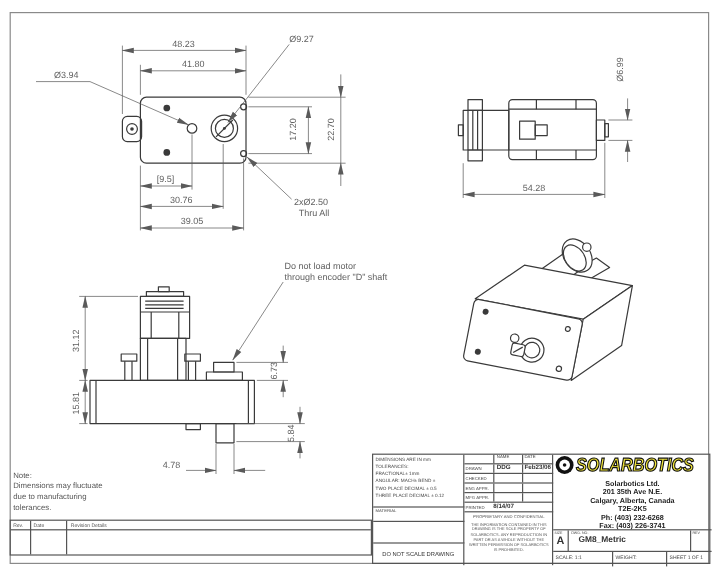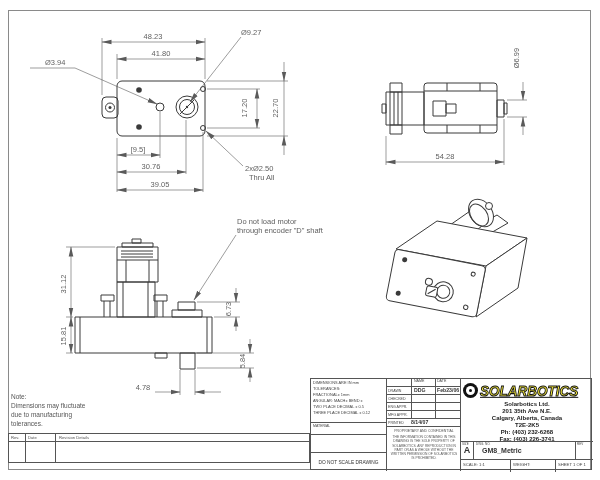--- a/index.html
+++ b/index.html
@@ -38,21 +38,21 @@
   .mrow{position:absolute;left:0;width:74px;height:8px;border-bottom:1px solid #555;font-size:3.6px;}
   .mrow .lab{position:absolute;left:1px;top:1.5px;width:23px;color:#444;}
   .mrow .nm {position:absolute;left:24px;top:0;width:24px;height:100%;border-left:1px solid #555;
              font-size:5.2px;font-weight:bold;padding-left:2px;white-space:nowrap;}
   .mrow .dt {position:absolute;left:48px;top:0;width:26px;height:100%;border-left:1px solid #555;
              font-size:5.2px;font-weight:bold;padding-left:1px;white-space:nowrap;}
   .prop{position:absolute;left:0;top:48px;width:74px;height:44px;padding:2px 3px;
         text-align:center;font-size:3.3px;line-height:1.25;color:#555;}
   .prop .pt{margin-bottom:2px;font-size:3.5px;}
   .right{left:150px;top:0;width:132px;height:92px;}
-  .logo-row{position:absolute;left:0;top:0;width:132px;height:20px;display:flex;align-items:flex-end;padding:1px 2px;text-decoration:underline;}
+  .logo-row{position:absolute;left:0;top:0;width:132px;height:20px;display:flex;align-items:flex-start;padding:1px 2px;}
   .gear{width:15px;height:15px;border-radius:50%;background:#111;position:relative;flex:0 0 auto;margin-right:2px;}
   .gear:before{content:"";position:absolute;left:3px;top:3px;width:9px;height:9px;border-radius:50%;background:#fff;}
   .gear:after{content:"";position:absolute;left:6px;top:6px;width:3px;height:3px;border-radius:50%;background:#111;}
   .logo-text{font-size:13.5px;font-weight:bold;font-style:italic;letter-spacing:0px;
              color:#f5e93a;-webkit-text-stroke:0.9px #111;transform:scaleY(1.15);white-space:nowrap;}
   .addr{position:absolute;left:0;top:20px;width:132px;height:42px;text-align:center;
         font-size:6px;font-weight:bold;line-height:1.18;color:#222;padding-top:2px;}
   .botgrid{position:absolute;left:0;top:62px;width:132px;height:30px;border-top:1px solid #555;}
   .size{position:absolute;left:0;top:0;width:13px;height:18px;border-right:1px solid #555;border-bottom:1px solid #555;}
   .size .l{font-size:3px;color:#444;padding-left:1px;}

